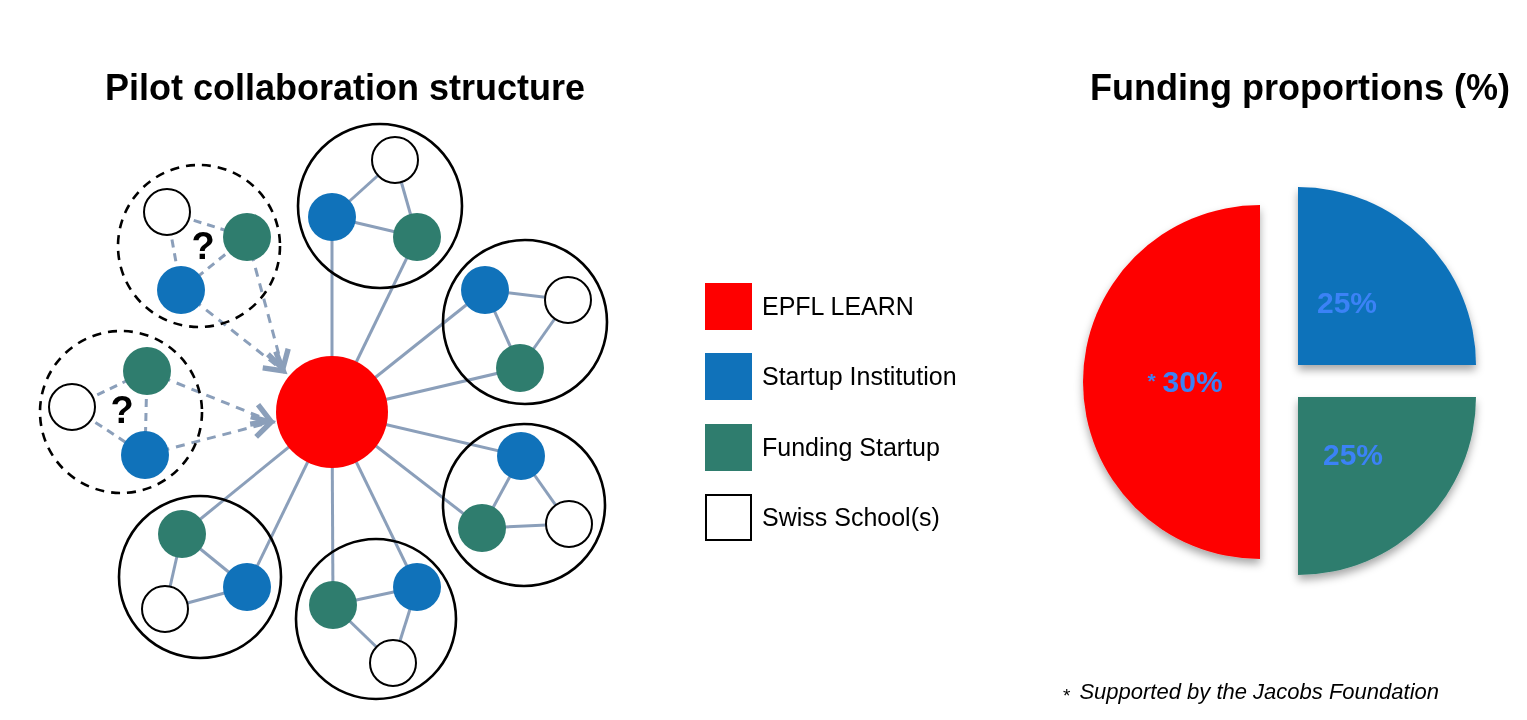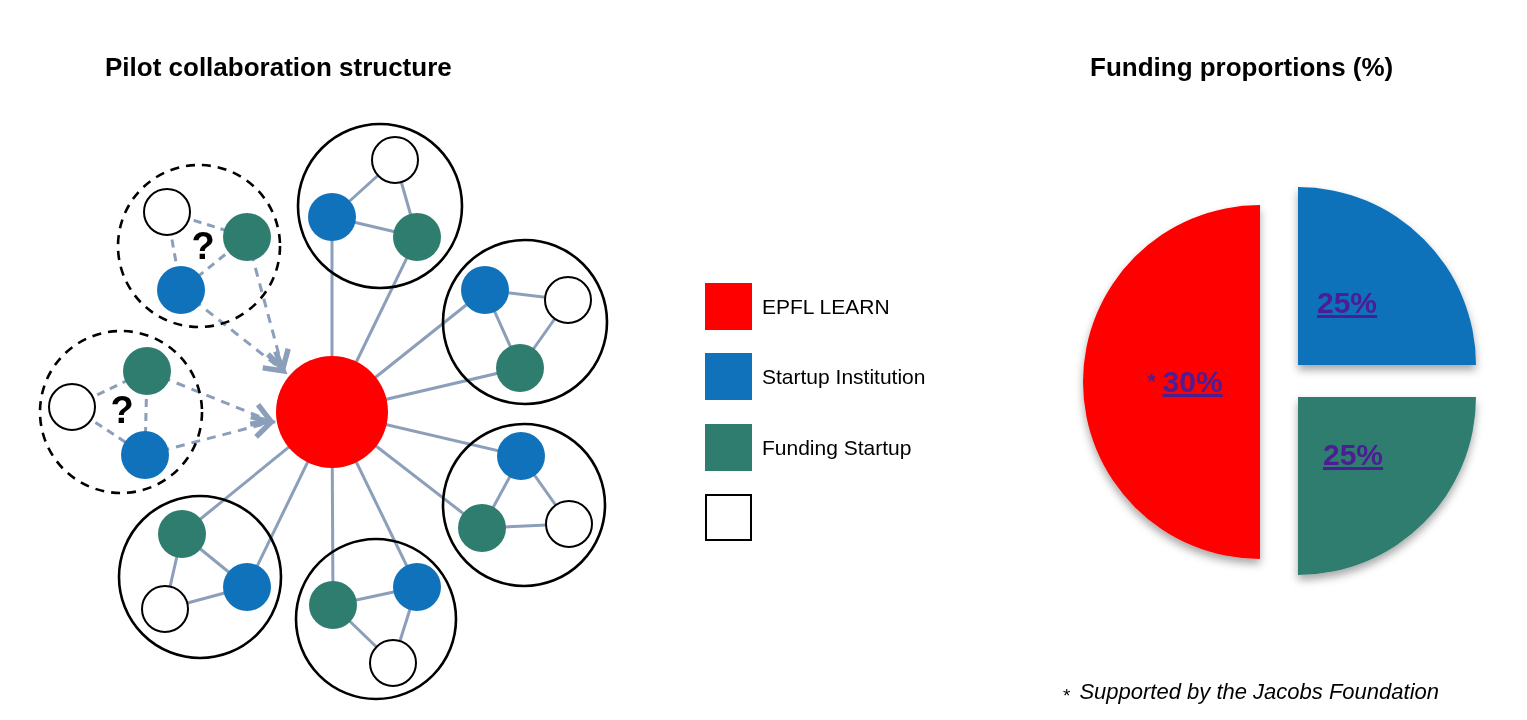--- a/index.html
+++ b/index.html
@@ -1,18 +1,18 @@
 <!DOCTYPE html>
 <html style="--red: #fe0000; --blue: #1072ba; --teal: #2f7d6e; --line: #8b9fba; --black: #000000; --white: #ffffff;"><head>
 <meta charset="utf-8">
 <style>
   html,body{margin:0;padding:0;background:#fff;}
   .canvas{position:relative;width:1527px;height:720px;background:#ffffff;overflow:hidden;
           font-family:"Liberation Sans", sans-serif;color:#000;}
-  .title{position:absolute;top:52px;font-size:26px;font-weight:700;letter-spacing:0;white-space:nowrap;}
+  .title{position:absolute;top:67px;font-size:36px;font-weight:700;letter-spacing:0;white-space:nowrap;}
   .title-left{left:105px;}
   .title-right{left:1090px;}
 
   
   .net{position:absolute;left:0;top:0;width:700px;height:720px;}
   .hl{stroke:var(--line);stroke-width:3;fill:none;}
   .dl{stroke:var(--line);stroke-width:3;fill:none;stroke-dasharray:9 7;}
   .bd{stroke:#000;stroke-width:2.6;fill:none;}
   .bdd{stroke:#000;stroke-width:2.6;fill:none;stroke-dasharray:9 7;}
   .ce{stroke:var(--line);stroke-width:3;}
@@ -25,30 +25,30 @@
 
   
   .legend{position:absolute;left:705px;top:283px;width:330px;}
   .legend-item{position:absolute;left:0;height:47px;display:flex;align-items:center;}
   .li-0{top:0;} .li-1{top:70px;} .li-2{top:141px;} .li-3{top:211px;}
   .swatch{width:47px;height:47px;flex:0 0 47px;}
   .sw-red{background:var(--red);}
   .sw-blue{background:var(--blue);}
   .sw-teal{background:var(--teal);}
   .sw-white{background:#ffffff;border:2px solid #000;width:43px;height:43px;flex-basis:43px;}
-  .legend-label{margin-left:10px;font-size:21px;line-height:47px;white-space:nowrap;}
+  .legend-label{margin-left:10px;font-size:25px;line-height:47px;white-space:nowrap;}
 
   
   .pie{position:absolute;left:1040px;top:140px;width:480px;height:480px;}
   .pie svg{position:absolute;left:0;top:0;}
   .slice-red{fill:var(--red);}
   .slice-blue{fill:var(--blue);}
   .slice-teal{fill:var(--teal);}
-  .plabel{position:absolute;transform:translate(-50%,-50%);color:#4c1d95;font-weight:700;
-          font-size:30px;white-space:nowrap;text-decoration:underline;}
+  .plabel{position:absolute;transform:translate(-50%,-50%);color:#3b82f6;font-weight:700;
+          font-size:30px;white-space:nowrap;}
   .pl-red{left:145px;top:242px;}
   .pl-blue{left:307px;top:163px;}
   .pl-teal{left:313px;top:315px;}
   .star-mid{display:inline-block;font-size:21px;transform:translateY(-4px);margin-right:7px;font-weight:700;}
 
   .footnote{position:absolute;left:1063px;top:644px;font-size:22px;white-space:nowrap;margin-top:35px;}
   .fn-star{display:inline-block;transform:translateY(3px);font-style:normal;margin-right:9px;font-size:19px;}
   .fn-text{font-style:italic;}
 </style>
 </head>
@@ -158,20 +158,21 @@
     <div class="legend-item li-1">
       <div class="swatch sw-blue"></div>
       <div class="legend-label">Startup Institution</div>
     </div>
     <div class="legend-item li-2">
       <div class="swatch sw-teal"></div>
       <div class="legend-label">Funding Startup</div>
     </div>
     <div class="legend-item li-3">
       <div class="swatch sw-white"></div>
+      <div class="legend-label">Swiss School(s)</div>
     </div>
   </div>
 
   <div class="pie">
     <svg width="480" height="480" viewBox="0 0 480 480">
       <defs>
         <filter id="ds" x="-25%" y="-25%" width="150%" height="150%">
           <feDropShadow dx="0" dy="5" stdDeviation="4" flood-color="#000000" flood-opacity="0.35"></feDropShadow>
         </filter>
       </defs>

